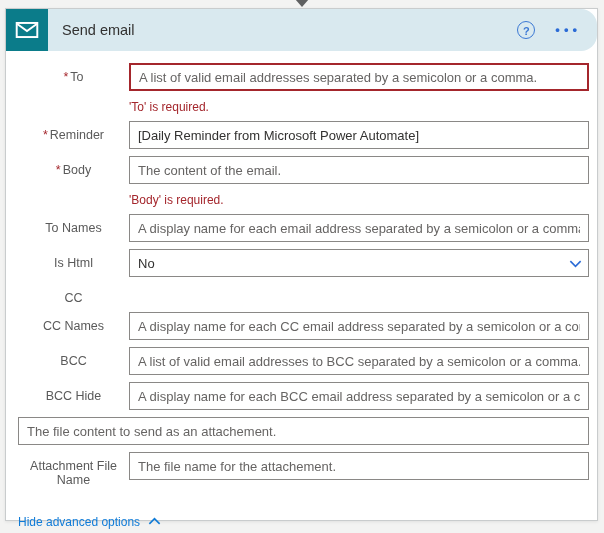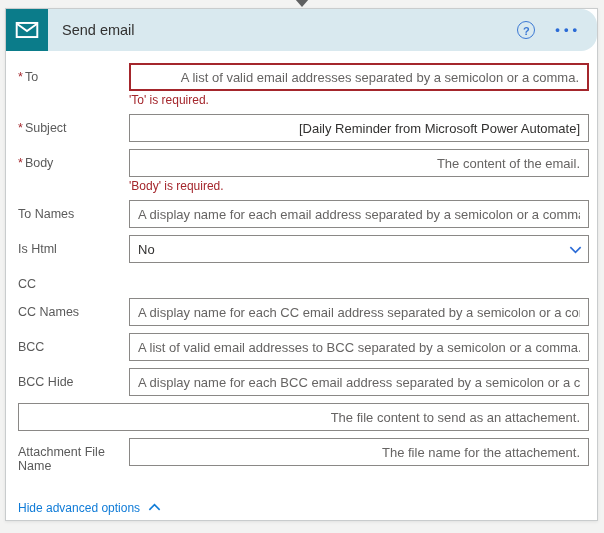--- a/index.html
+++ b/index.html
@@ -74,44 +74,44 @@
   }
   .form { padding: 12px 8px 0 12px; }
   .row { display: flex; align-items: flex-start; margin-bottom: 7px; }
   .label {
     flex: none;
     width: 111px;
     padding-top: 7px;
     font-size: 12.5px;
     color: #5a5a5a;
     box-sizing: border-box;
+    text-align: center;
   }
   .asterisk { color: #a4262c; margin-right: 2px; }
   .field { flex: 1; min-width: 0; }
   .textbox {
     display: block;
     width: 100%;
     height: 28px;
     box-sizing: border-box;
     border: 1px solid #8a8886;
     border-radius: 0;
     padding: 0 8px;
     font-family: inherit;
     font-size: 13px;
     color: #323130;
     background: #fff;
     outline: none;
-    text-align: right;
   }
   .textbox::placeholder { color: #666463; opacity: 1; }
   .textbox.error-border { border: 2px solid #a4262c; }
   .error-text {
     color: #a4262c;
     font-size: 12px;
-    margin-top: 3px;
+    margin-top: 10px;
     line-height: 13px;
   }
   .selectbox {
     height: 28px;
     box-sizing: border-box;
     border: 1px solid #8a8886;
     background: #fff;
     display: flex;
     align-items: center;
     justify-content: space-between;
@@ -160,21 +160,21 @@
       <div class="row">
         <div class="label"><span class="asterisk">*</span><span>To</span></div>
         <div class="field">
           <input class="textbox error-border" type="text" placeholder="A list of valid email addresses separated by a semicolon or a comma." style="">
           <div class="error-text">'To' is required.</div>
         </div>
       </div>
 
       
       <div class="row">
-        <div class="label"><span class="asterisk">*</span><span>Subject</span></div>
+        <div class="label"><span class="asterisk">*</span><span>Reminder</span></div>
         <div class="field">
           <input class="textbox" type="text" value="[Daily Reminder from Microsoft Power Automate]" style="">
         </div>
       </div>
 
       
       <div class="row">
         <div class="label"><span class="asterisk">*</span><span>Body</span></div>
         <div class="field">
           <input class="textbox" type="text" placeholder="The content of the email." style="">

